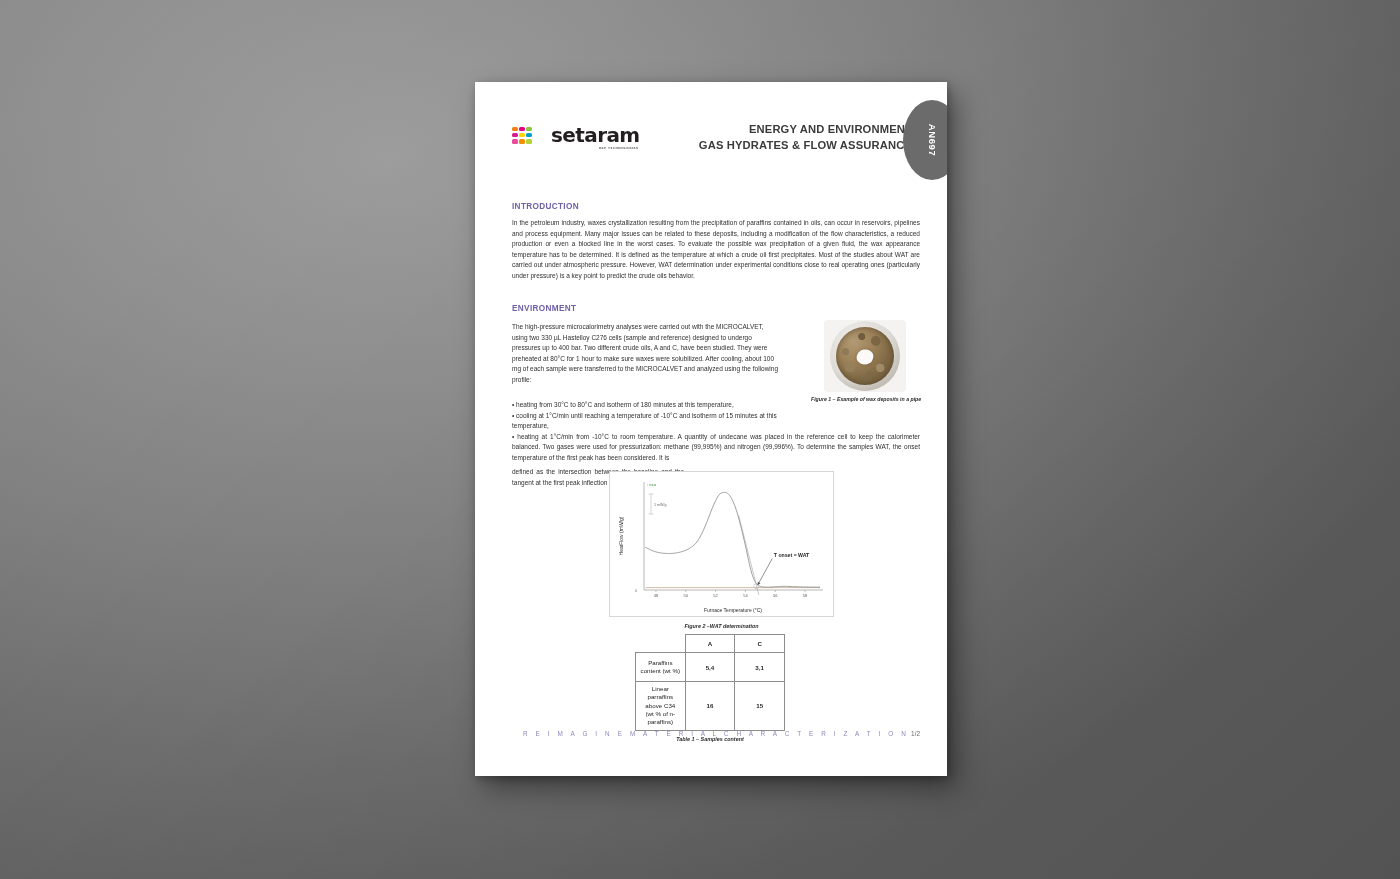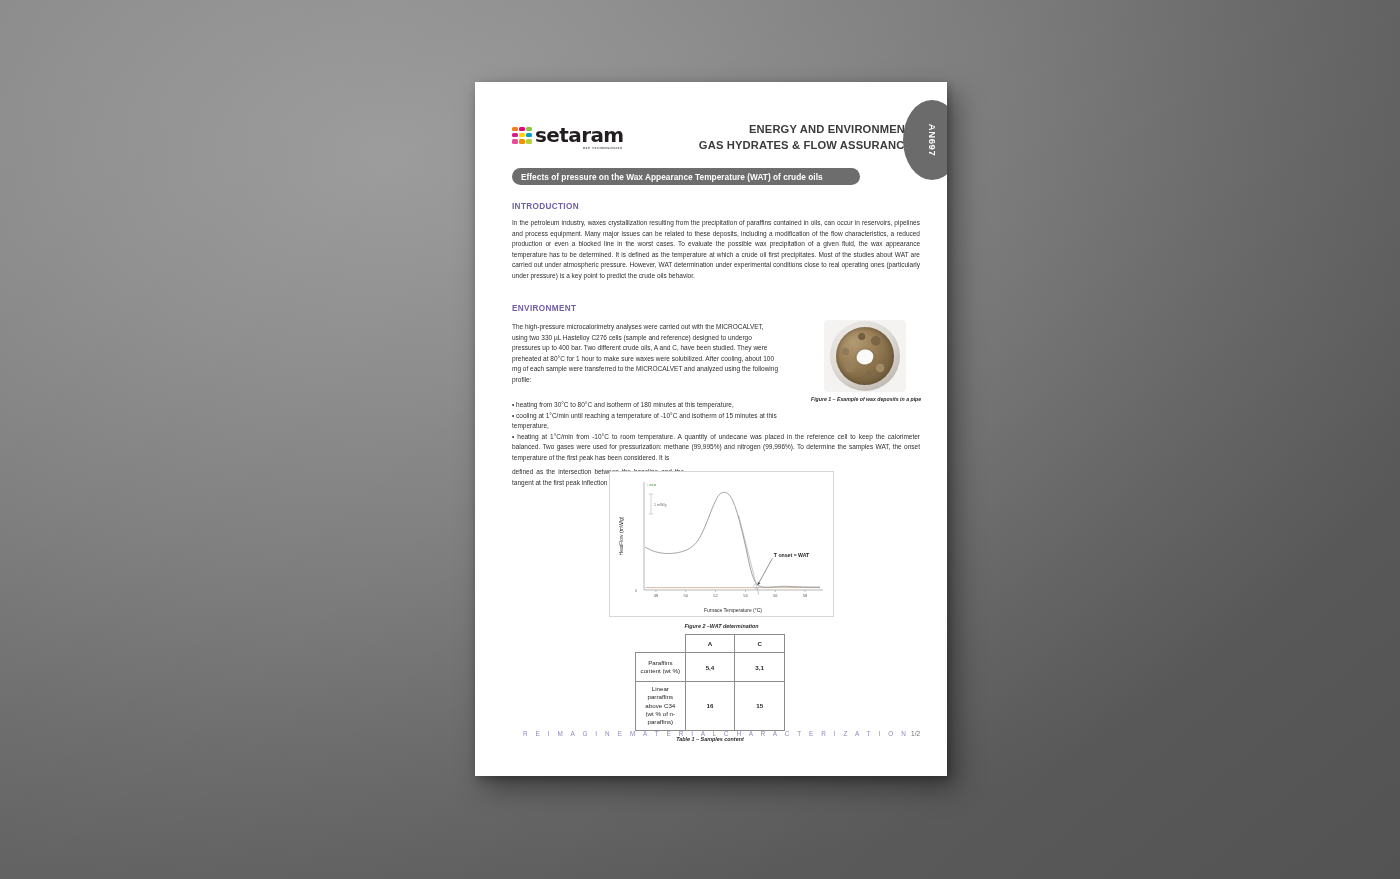--- a/index.html
+++ b/index.html
@@ -52,21 +52,21 @@
     top: 40px;
     width: 400px;
     height: 42px;
   }
   .logo {
     position: absolute;
     left: 0;
     top: 3px;
     display: flex;
     align-items: center;
-    gap: 3px;
+    gap: 19px;
   }
   .logo-mark {
     width: 20px;
     height: 17px;
     display: grid;
     grid-template-columns: repeat(3, 1fr);
     grid-template-rows: repeat(3, 1fr);
     gap: 1.3px;
   }
   .logo-mark i {
@@ -410,23 +410,20 @@
       <div class="header-titles">
         <div>ENERGY AND ENVIRONMENT</div>
         <div>GAS HYDRATES &amp; FLOW ASSURANCE</div>
       </div>
     </div>
 
     <div class="corner-tab">
       <span>AN697</span>
     </div>
 
-    <div class="title-pill">
-      <span>Effects of pressure on the Wax Appearance Temperature (WAT) of crude oils</span>
-    </div>
 
     <div id="intro-block">
       <div id="intro-head" class="section-head">INTRODUCTION</div>
       <div class="body-text">In the petroleum industry, waxes crystallization resulting from the precipitation of paraffins contained in oils, can occur in reservoirs, pipelines and process equipment. Many major issues can be related to these deposits, including a modification of the flow characteristics, a reduced production or even a blocked line in the worst cases. To evaluate the possible wax precipitation of a given fluid, the wax appearance temperature has to be determined. It is defined as the temperature at which a crude oil first precipitates. Most of the studies about WAT are carried out under atmospheric pressure. However, WAT determination under experimental conditions close to real operating ones (particularly under pressure) is a key point to predict the crude oils behavior.</div>
     </div>
 
     <div id="experiment-block">
       <div id="experiment-head" class="section-head">ENVIRONMENT</div>
       <div class="exp-col body-text left">The high-pressure microcalorimetry analyses were carried out with the MICROCALVET, using two 330 µL Hastelloy C276 cells (sample and reference) designed to undergo pressures up to 400 bar. Two different crude oils, A and C, have been studied. They were preheated at 80°C for 1 hour to make sure waxes were solubilized. After cooling, about 100 mg of each sample were transferred to the MICROCALVET and analyzed using the following profile:</div>
     </div>

